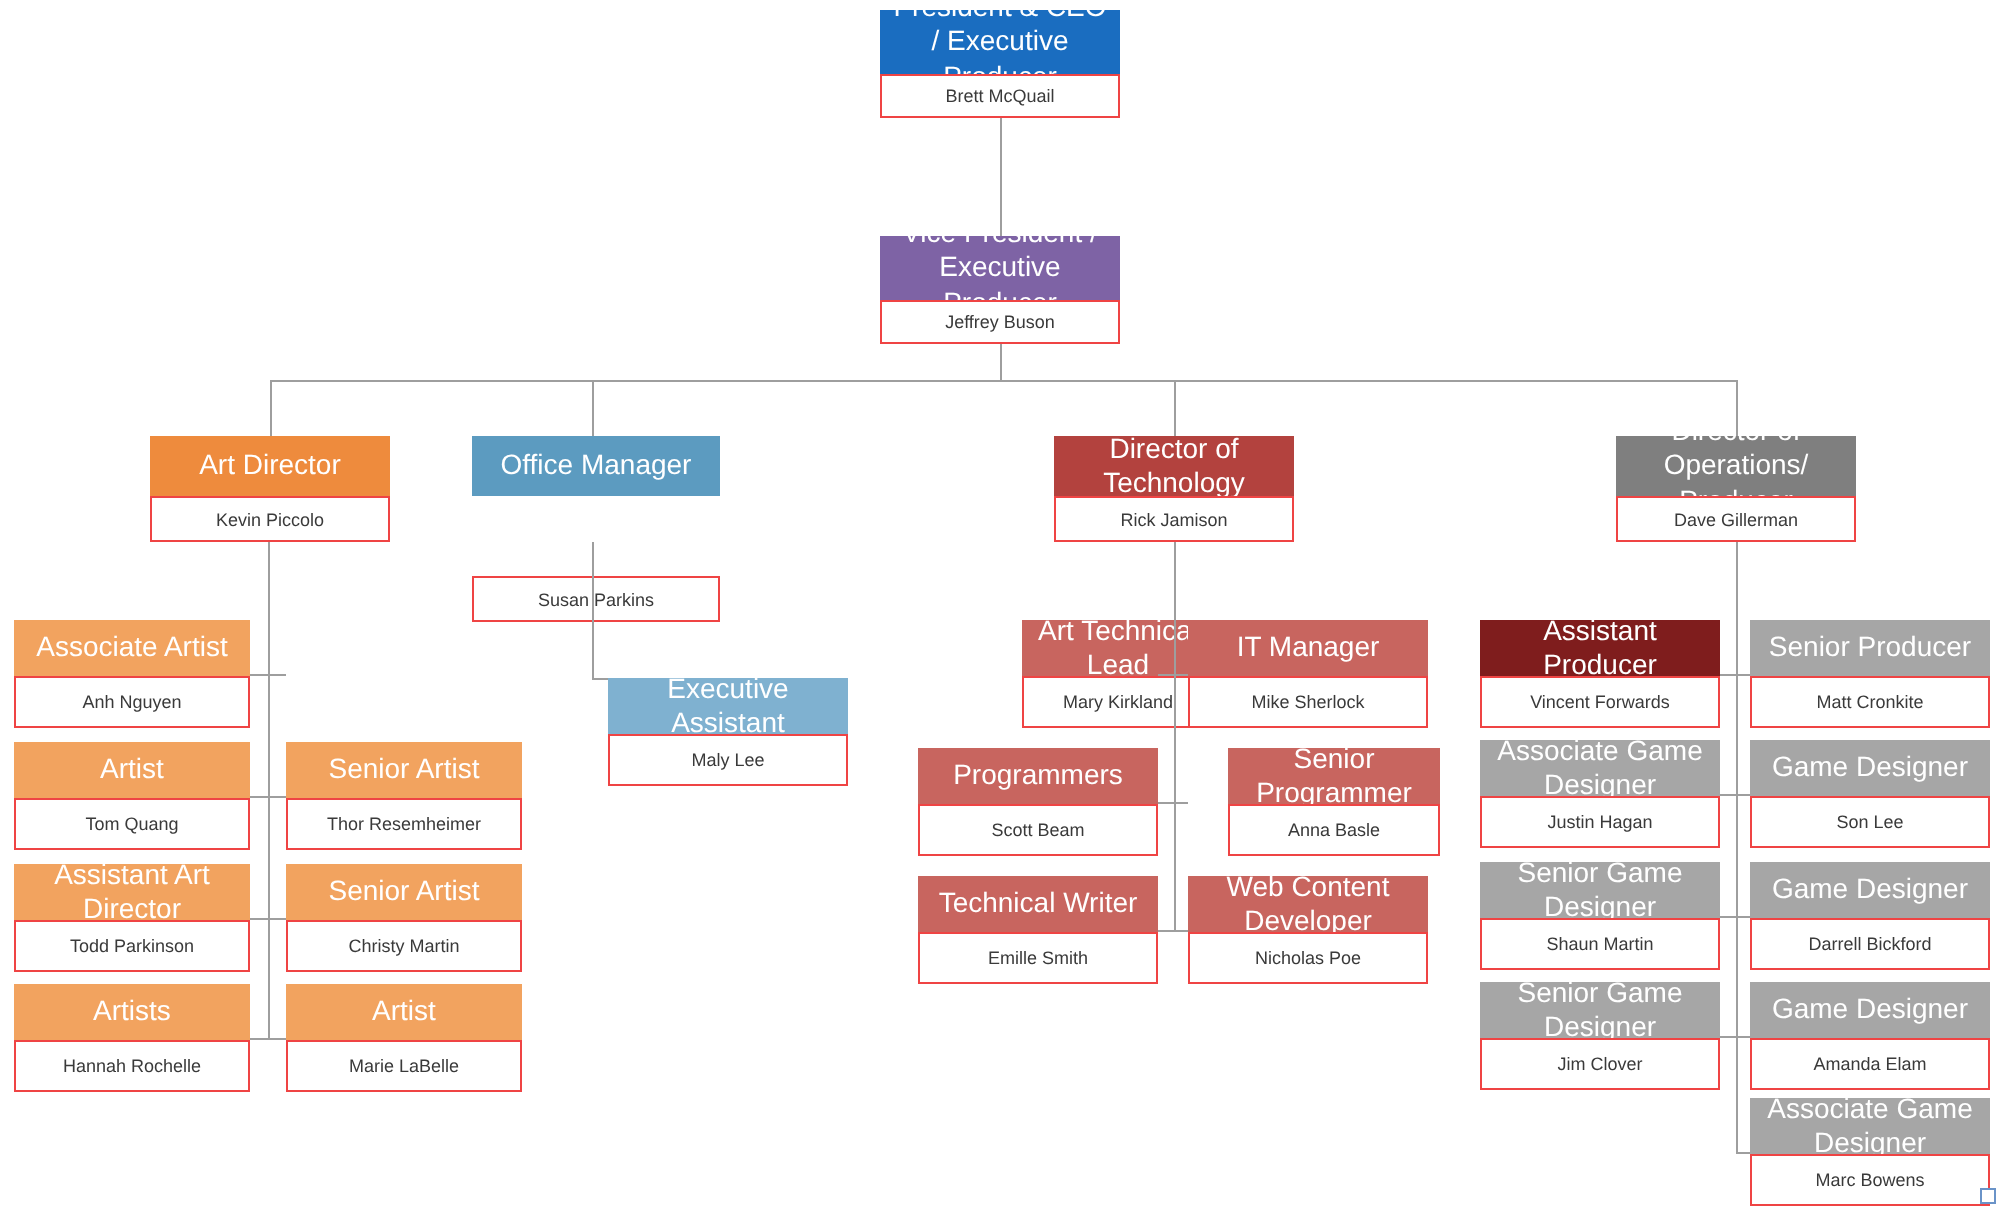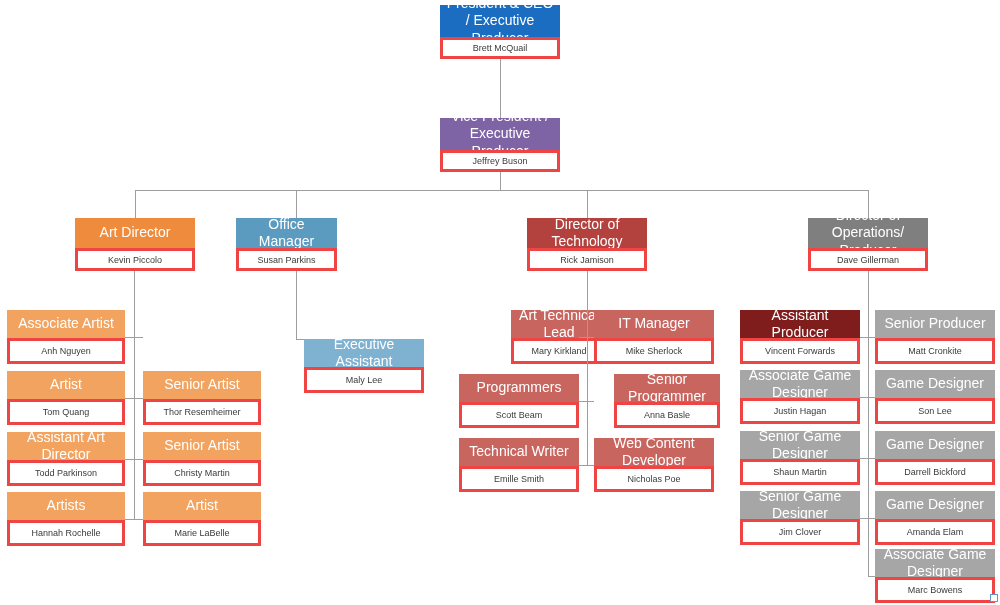--- a/index.html
+++ b/index.html
@@ -9,21 +9,21 @@
     font-family:"Liberation Sans",sans-serif;
   }
   #stage{position:absolute;left:0;top:0;width:1000px;height:605px}
   .node{position:absolute;display:flex;flex-direction:column;cursor:default}
   .node .title{
     color:#ffffff;font-size:14px;line-height:1.25;
     display:flex;align-items:center;justify-content:center;text-align:center;
     padding:1px 6px;box-sizing:border-box;
   }
   .node .person{
-    background:#ffffff;border:3px solid #ef4444;color:#3a3a3a;font-size:9px;
+    background:#ffffff;border:1px solid #ef4444;color:#3a3a3a;font-size:9px;
     display:flex;align-items:center;justify-content:center;text-align:center;
     box-sizing:border-box;padding:1px 4px;
   }
   .exec .title{height:32px}
   .exec .person{height:22px}
   .mgr .title{height:30px}
   .mgr .person{height:23px}
   .child .title{height:28px}
   .child .person{height:26px}
   .line{position:absolute}
@@ -41,21 +41,21 @@
       <div class="person">Brett McQuail</div>
     </div>
     <div class="node exec" style="left: 440px; top: 118px; width: 120px;">
       <div class="title" style="background: rgb(126, 99, 165);">Vice President / Executive Producer</div>
       <div class="person">Jeffrey Buson</div>
     </div>
     <div class="node mgr" style="left: 75px; top: 218px; width: 120px;">
       <div class="title" style="background: rgb(238, 139, 61);">Art Director</div>
       <div class="person">Kevin Piccolo</div>
     </div>
-    <div class="node mgr" style="left: 236px; top: 218px; width: 101px;">
+    <div class="node mgr" style="left: 236px; top: 218px; width: 124px; gap: 40px;">
       <div class="title" style="background: rgb(92, 155, 192);">Office Manager</div>
       <div class="person">Susan Parkins</div>
     </div>
     <div class="node mgr" style="left: 527px; top: 218px; width: 120px;">
       <div class="title" style="background: rgb(179, 66, 62);">Director of Technology</div>
       <div class="person">Rick Jamison</div>
     </div>
     <div class="node mgr" style="left: 808px; top: 218px; width: 120px;">
       <div class="title" style="background: rgb(127, 127, 127);">Director of Operations/ Producer</div>
       <div class="person">Dave Gillerman</div>

